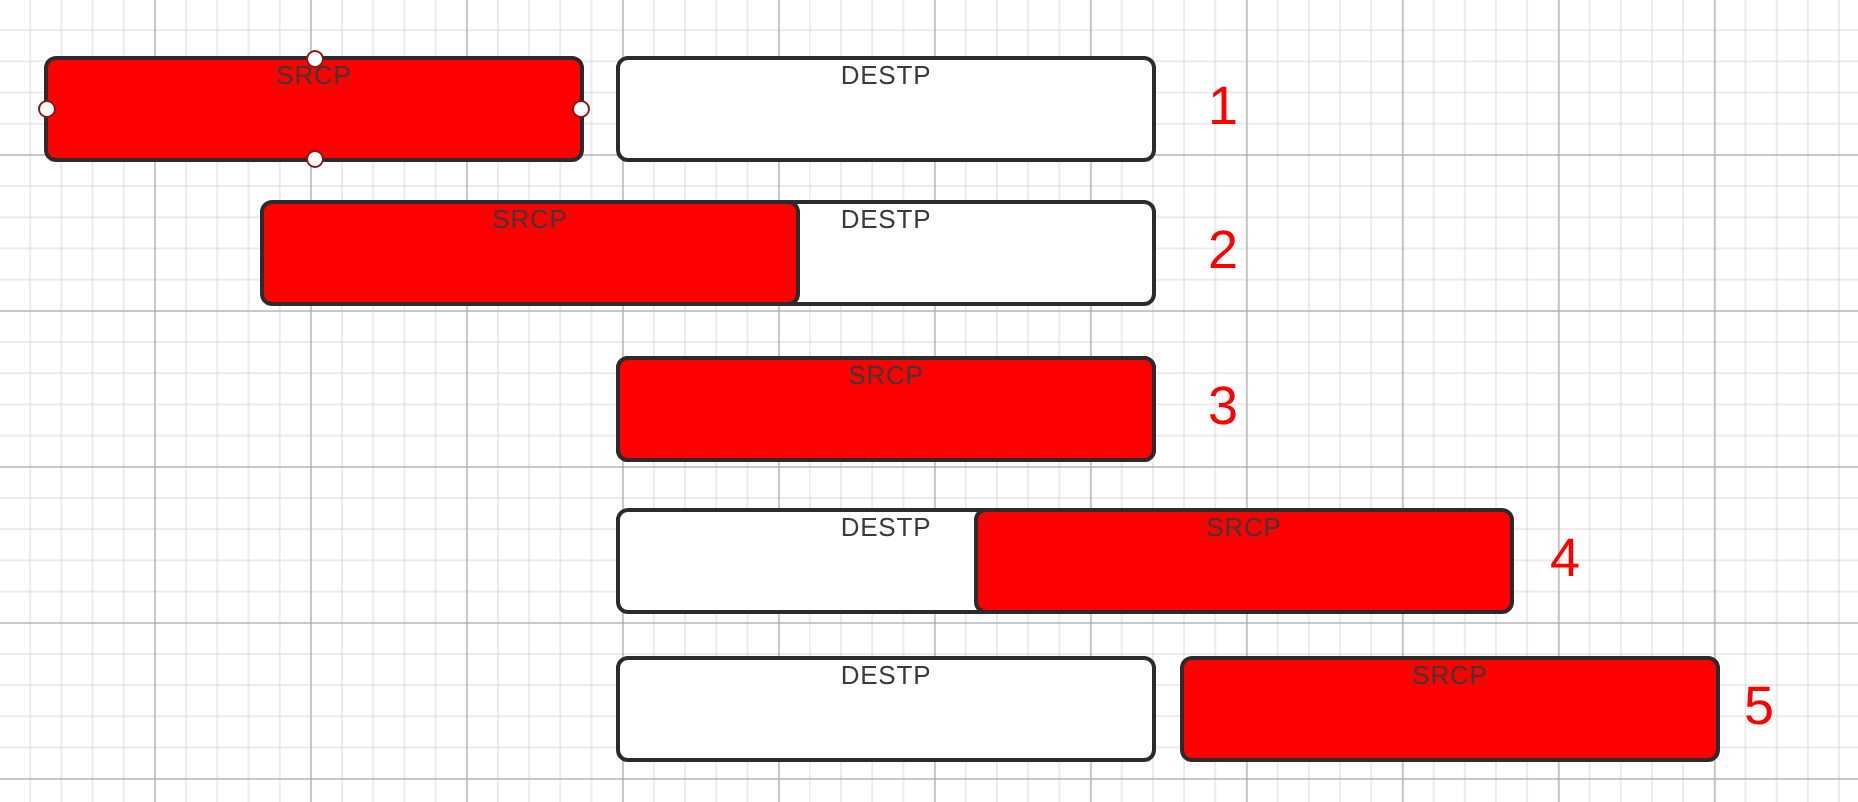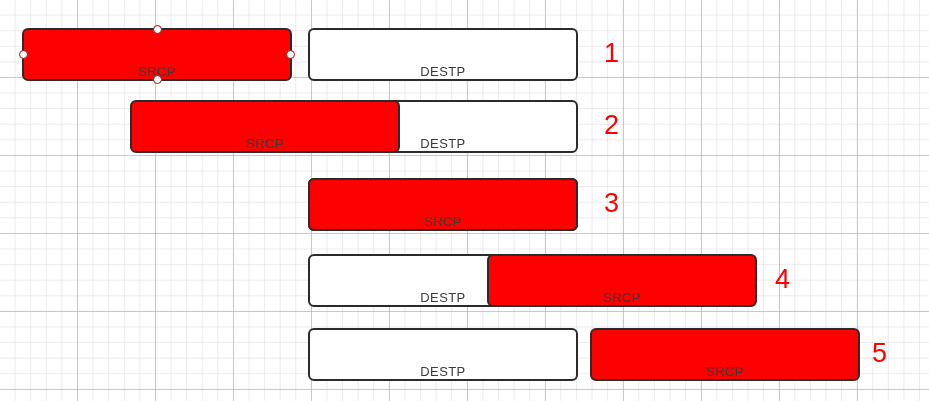--- a/index.html
+++ b/index.html
@@ -32,21 +32,21 @@
       78px 78px,
       15.6px 15.6px,
       15.6px 15.6px;
     background-position: -1px -1px, -1px -1px, -1px -1px, -1px -1px;
   }
 
   
   .node {
     position: absolute;
     display: flex;
-    align-items: flex-end;
+    align-items: flex-start;
     justify-content: center;
     border: 2px solid #2b2b2b;
     border-radius: 6px;
     font-size: 13px;
     letter-spacing: 0.4px;
     color: #3a3a3a;
     user-select: none;
   }
   .node.dest {
     background-color: #ffffff;

